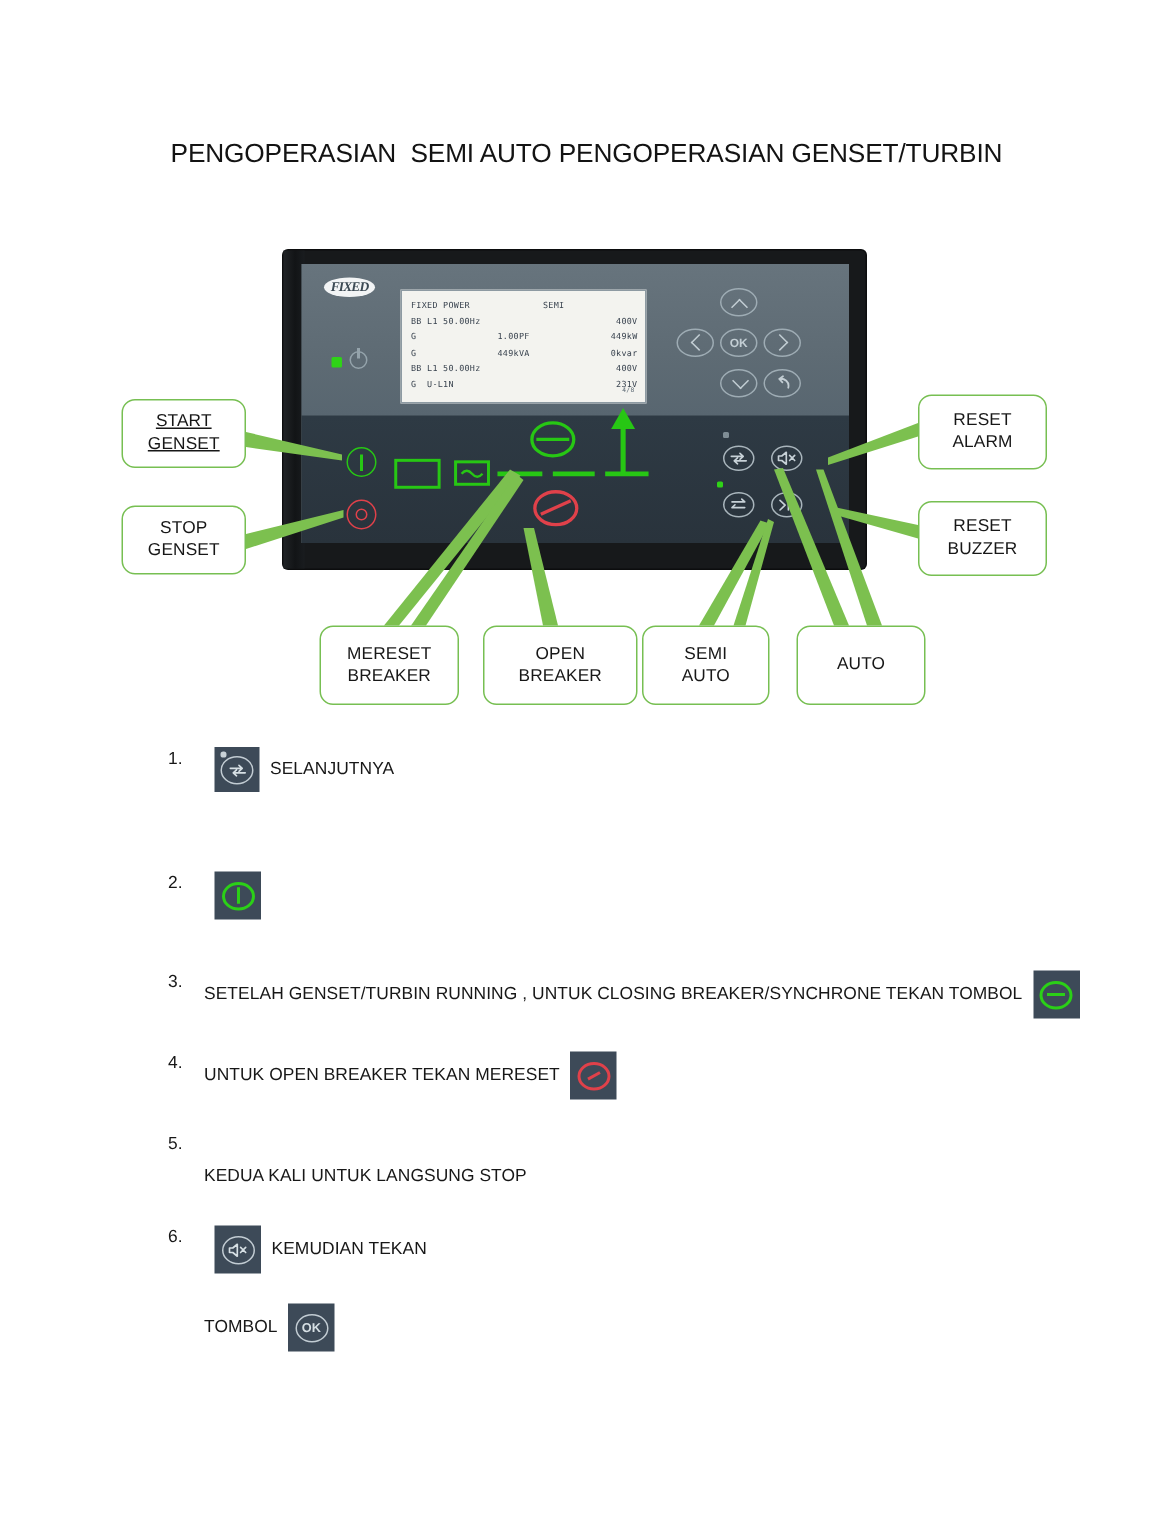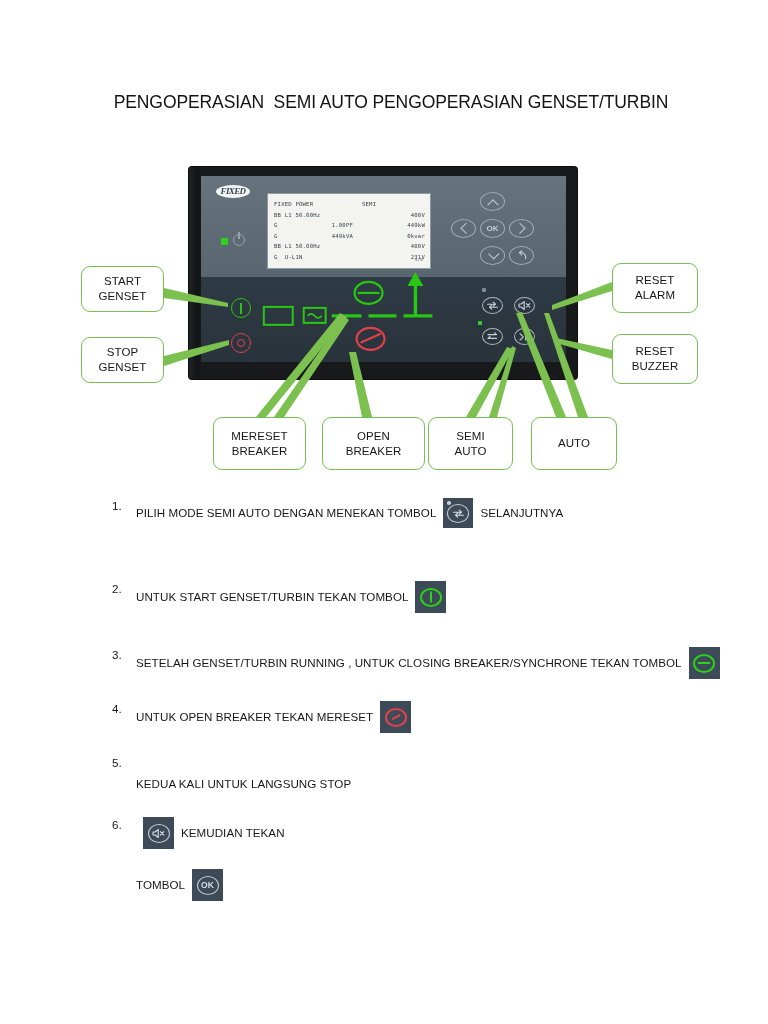--- a/index.html
+++ b/index.html
@@ -259,21 +259,21 @@
     align-items: center;
     justify-content: center;
     font-size: 11.5px;
     line-height: 15px;
     color: #171717;
     letter-spacing: 0.1px;
     z-index: 5;
   }
   .callout span { display: block; white-space: nowrap; }
 
-  .co-start  { left: 81px;  top: 266px; width: 83px;  height: 46px; }
+  .co-start  { left: 81px;  top: 266px; width: 83px;  height: 46px; text-decoration: underline; }
   .co-stop   { left: 81px;  top: 337px; width: 83px;  height: 46px; }
   .co-reset-alarm  { left: 612px; top: 263px; width: 86px; height: 50px; }
   .co-reset-buzzer { left: 612px; top: 334px; width: 86px; height: 50px; }
   .co-closed { left: 213px; top: 417px; width: 93px; height: 53px; }
   .co-open   { left: 322px; top: 417px; width: 103px; height: 53px; }
   .co-semi   { left: 428px; top: 417px; width: 85px; height: 53px; }
   .co-auto   { left: 531px; top: 417px; width: 86px; height: 53px; }
 
   .leader-layer {
     position: absolute;
@@ -561,39 +561,37 @@
 <div class="callout co-auto">
   <span>AUTO</span>
 </div>
 
 <div class="steps">
 
   <div class="step" style="margin-bottom:53px;">
     <div class="step-num">1.</div>
     <div class="step-body">
       <div class="step-line">
-        <span class="step-text">PILIH MODE SEMI AUTO DENGAN MENEKAN TOMBOL</span>
         <span class="icon-chip chip-sm">
           <span class="chip-dot"></span>
           <span class="ring">
             <svg width="13" height="11" viewBox="0 0 13 11">
                 <path d="M1.5 4.2 h8 M9.5 4.2 l-2.2 -2 M9.5 4.2 l-2.2 2 M11.5 7.2 h-8 M3.5 7.2 l2.2 -2 M3.5 7.2 l2.2 2" fill="none" stroke="#d6dfe4" stroke-width="1.1" stroke-linecap="round" stroke-linejoin="round"></path>
               </svg>
           </span>
         </span>
         <span class="step-text">SELANJUTNYA</span>
       </div>
     </div>
   </div>
 
   <div class="step" style="margin-bottom:34px;">
     <div class="step-num">2.</div>
     <div class="step-body">
       <div class="step-line">
-        <span class="step-text">UNTUK START GENSET/TURBIN TEKAN TOMBOL</span>
         <span class="icon-chip chip-md">
           <span class="ring green green-thick">
             <span class="vbar"></span>
           </span>
         </span>
         <span class="step-text"></span>
       </div>
     </div>
   </div>
 

